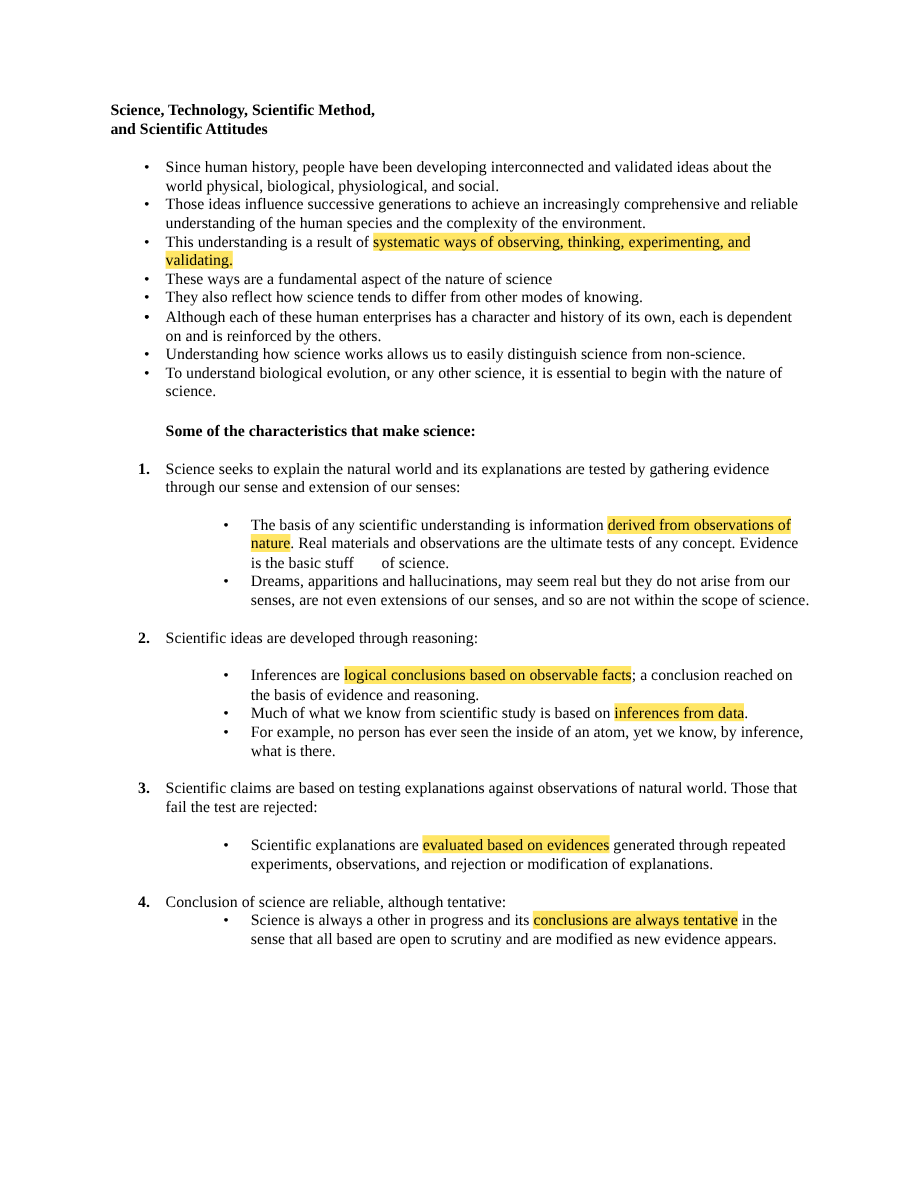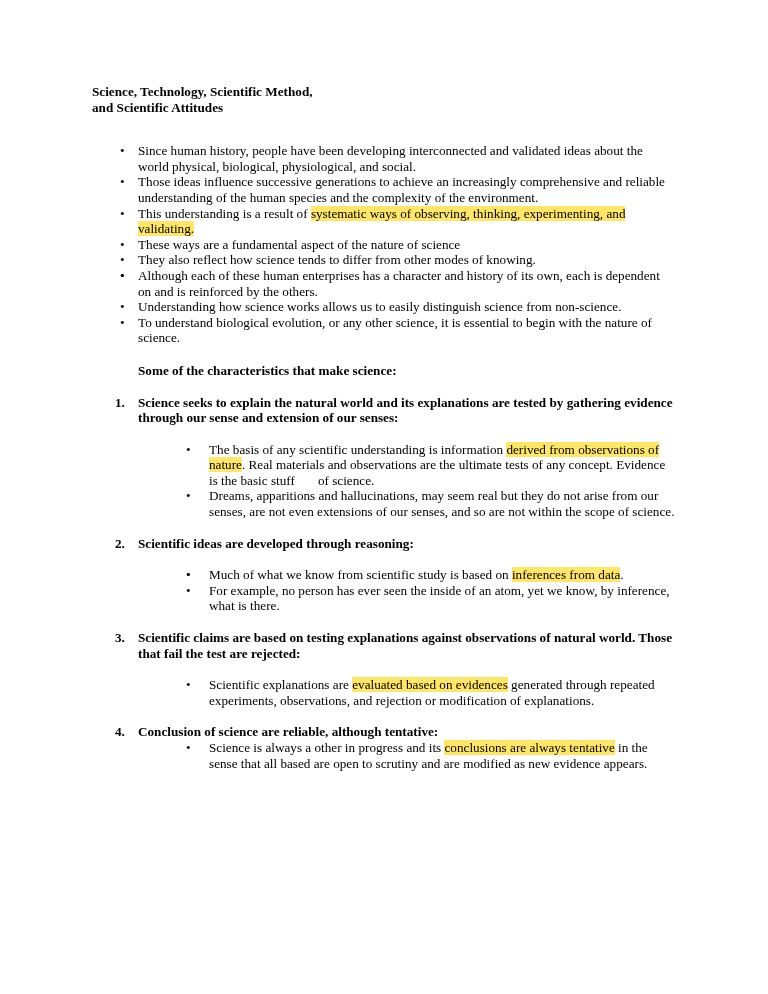--- a/index.html
+++ b/index.html
@@ -15,21 +15,21 @@
     padding: 84px 92px 40px 92px;
     background: #ffffff;
     font-family: "Liberation Serif", "DejaVu Serif", serif;
     font-size: 13.2px;
     line-height: 15.6px;
     color: #000000;
     overflow: hidden;
   }
   .doc-title {
     font-weight: bold;
-    margin-bottom: 28px;
+    margin-bottom: 16px;
   }
   .intro-list {
     margin-bottom: 17px;
   }
   .intro-li {
     position: relative;
     padding-left: 46px;
   }
   .intro-li > .marker {
     position: absolute;
@@ -56,21 +56,21 @@
     position: relative;
     padding-left: 46px;
   }
   .num-marker {
     position: absolute;
     left: 23px;
     top: 0;
     font-weight: bold;
   }
   .num-heading {
-    font-weight: bold;
+    font-weight: normal;
   }
   .sub-list {
     margin-top: 16px;
   }
   
   .num-item:nth-child(4) .sub-list {
     margin-top: 0;
   }
   .sub-li {
     position: relative;
@@ -117,21 +117,21 @@
       <div class="num-item">
         <div class="num-row"><span class="num-marker">1.</span><span class="num-heading">Science seeks to explain the natural world and its explanations are tested by gathering evidence through our sense and extension of our senses:</span></div>
         <div class="sub-list">
           <div class="sub-li"><span class="marker">•</span><span class="li-text"><span class="seg">The basis of any scientific understanding is information </span><span class="hl">derived from observations of nature</span><span class="seg">. Real materials and observations are the ultimate tests of any concept. Evidence is the basic stuff &nbsp;&nbsp;&nbsp;&nbsp;&nbsp; of science.</span></span></div>
           <div class="sub-li"><span class="marker">•</span><span class="li-text"><span class="seg">Dreams, apparitions and hallucinations, may seem real but they do not arise from our senses, are not even extensions of our senses, and so are not within the scope of science.</span></span></div>
         </div>
       </div>
       <div class="num-item">
         <div class="num-row"><span class="num-marker">2.</span><span class="num-heading">Scientific ideas are developed through reasoning:</span></div>
         <div class="sub-list">
-          <div class="sub-li"><span class="marker">•</span></div>
+          <div class="sub-li"><span class="marker">•</span><span class="li-text"><span class="seg">Inferences are </span><span class="hl">logical conclusions based on observable facts</span><span class="seg">; a conclusion reached on the basis of evidence and reasoning.</span></span></div>
           <div class="sub-li"><span class="marker">•</span><span class="li-text"><span class="seg">Much of what we know from scientific study is based on </span><span class="hl">inferences from data</span><span class="seg">.</span></span></div>
           <div class="sub-li"><span class="marker">•</span><span class="li-text"><span class="seg">For example, no person has ever seen the inside of an atom, yet we know, by inference, what is there.</span></span></div>
         </div>
       </div>
       <div class="num-item">
         <div class="num-row"><span class="num-marker">3.</span><span class="num-heading">Scientific claims are based on testing explanations against observations of natural world. Those that fail the test are rejected:</span></div>
         <div class="sub-list">
           <div class="sub-li"><span class="marker">•</span><span class="li-text"><span class="seg">Scientific explanations are </span><span class="hl">evaluated based on evidences</span><span class="seg"> generated through repeated experiments, observations, and rejection or modification of explanations.</span></span></div>
         </div>
       </div>

